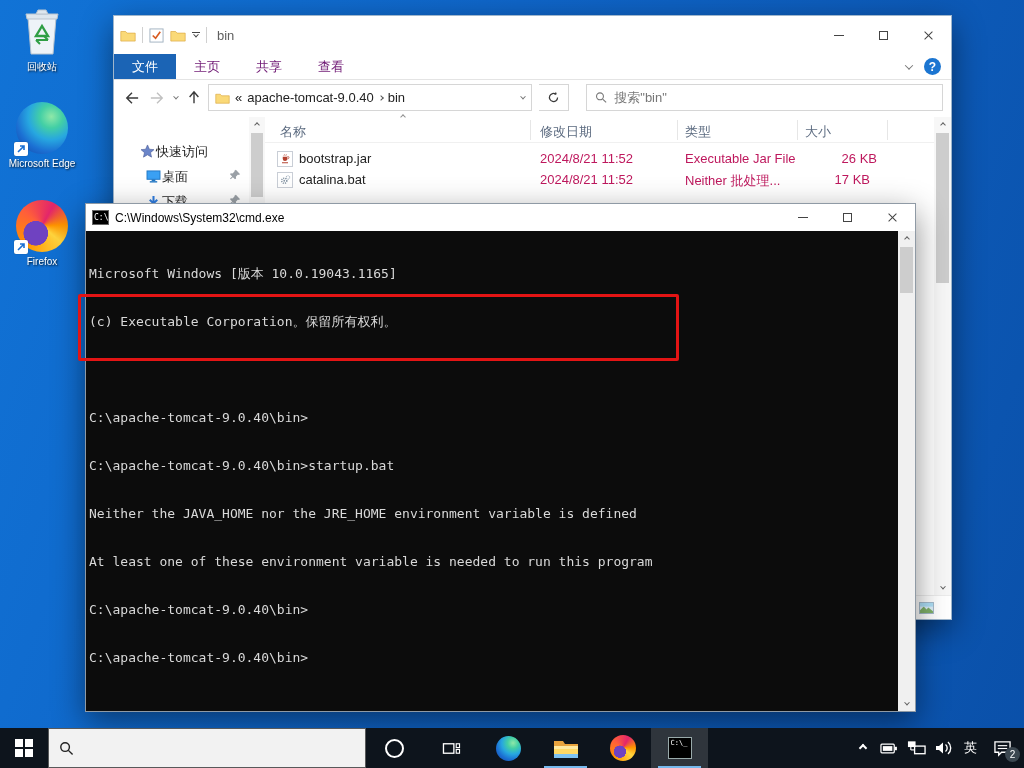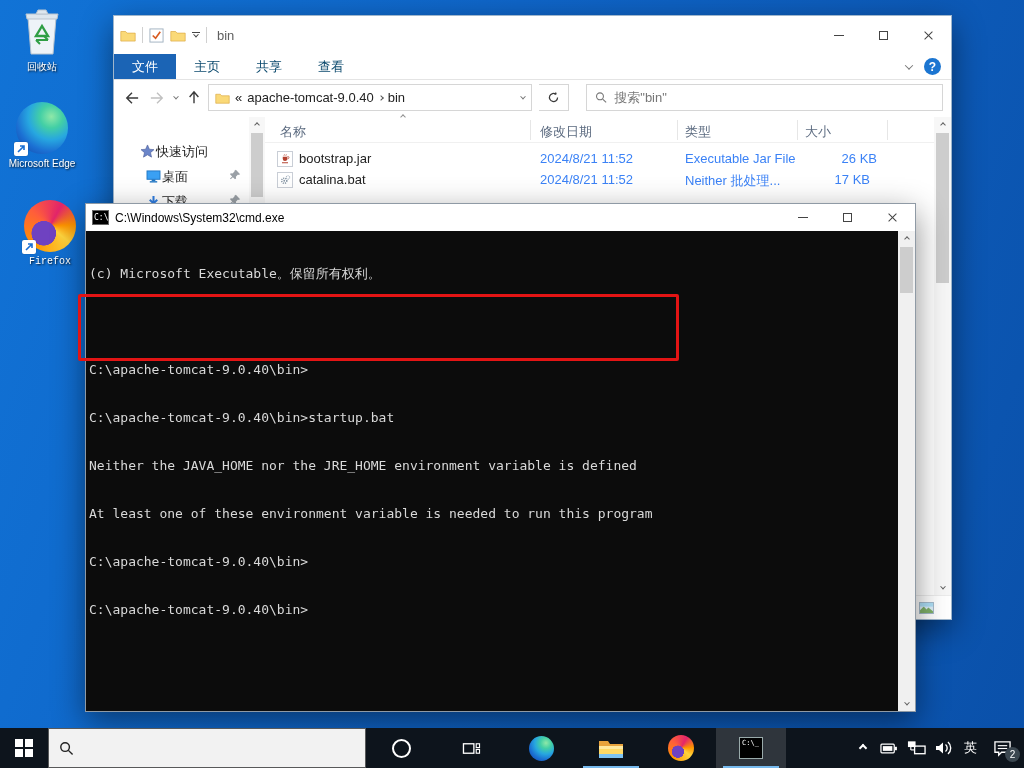--- a/index.html
+++ b/index.html
@@ -29,21 +29,21 @@
   .qat-sep { width:1px; height:16px; background:#d0d0d0; }
   .qat-title { color:#5f5f5f; margin-left:4px; }
   .win-controls { margin-left:auto; display:flex; height:100%; }
   .wc-btn { width:45px; height:100%; display:flex; align-items:center; justify-content:center; }
   .g-min { width:10px; height:1px; background:#444; }
   .g-max { width:9px; height:9px; border:1px solid #444; }
   .g-close { position:relative; width:11px; height:11px; }
   .g-close::before,.g-close::after { content:""; position:absolute; left:5px; top:0; width:1px; height:11px; background:#444; }
   .g-close::before { transform:rotate(45deg);} .g-close::after{ transform:rotate(-45deg);}
   .ex-tabs { height:26px; display:flex; align-items:stretch; border-bottom:1px solid #e4e4e4; }
-  .ex-tab { padding:0 18px; display:flex; align-items:center; color:#0c4a6e; }
+  .ex-tab { padding:0 18px; display:flex; align-items:center; color:#701a75; }
   .ex-tab.active { background:#1b64b5; color:#fff; }
   .ex-tabs-right { margin-left:auto; display:flex; align-items:center; gap:12px; padding-right:10px; }
   .help-ball { width:17px; height:17px; border-radius:50%; background:#1b75d1; color:#fff; font-size:12px; font-weight:bold;
     display:flex; align-items:center; justify-content:center; }
   .ex-addr { height:35px; display:flex; align-items:center; padding:0 8px 0 10px; gap:7px; }
   .navops { display:flex; align-items:center; gap:9px; }
   .addr-box { height:27px; border:1px solid #d6d6d6; display:flex; align-items:center; padding:0 6px; gap:5px; width:324px; }
   .crumb { color:#222; }
   .addr-chev { margin-left:auto; }
   .refresh-box { height:27px; width:30px; border:1px solid #d6d6d6; border-left:none; display:flex; align-items:center; justify-content:center; }
@@ -63,21 +63,21 @@
   .side-scroll { width:16px; background:#f7f7f7; position:relative; }
   .side-scroll .thumb { position:absolute; top:16px; left:2px; width:12px; height:64px; background:#cdcdcd; }
   .sc-arrow { height:15px; display:flex; align-items:center; justify-content:center; }
   .ex-list { flex:1; position:relative; }
   .lheaders { position:relative; height:26px; color:#5c6b80; border-bottom:1px solid #f0f0f0; }
   .lh { position:absolute; top:6px;font-family:Liberation Mono, monospace; }
   .lh-sep { position:absolute; top:3px; width:1px; height:20px; background:#e6e6e6; }
   .sort-caret { position:absolute; left:136px; top:-2px; }
   .frow { position:absolute; left:0; right:0; height:21px; font-size:13px; }
   .fcell { position:absolute; top:2px; white-space:nowrap; }
-  .fc-dim { color:#3b82f6; }
+  .fc-dim { color:#be185d; }
   .file-ico { position:absolute; left:12px; top:2px; width:16px; height:16px; background:#fff;
     border:1px solid #c9ced6; display:flex; align-items:center; justify-content:center; }
   .ex-vscroll { width:17px; background:#f7f7f7; display:flex; flex-direction:column; }
   .ex-vscroll .vthumb { margin:1px 2px; width:13px; height:150px; background:#cdcdcd; }
   .ex-status { position:absolute; bottom:0; left:0; right:0; height:24px; border-top:1px solid #ececec;
     display:flex; align-items:center; justify-content:flex-end; padding-right:14px; gap:4px; }
   .view-btn { width:22px; height:18px; display:flex; align-items:center; justify-content:center; }
   .view-btn.active { background:#cfe8ff; border:1px solid #84c3f5; }
 
   
@@ -94,21 +94,21 @@
     display:flex; flex-direction:column; }
   .cmd-vscroll .vthumb { margin:1px 2px; width:13px; height:46px; background:#cdcdcd; }
 
   
   #red-box { position:absolute; left:78px; top:294px; width:601px; height:67px;
     border:3px solid #e31414; border-radius:2px; z-index:30; }
 
   
   #taskbar { position:absolute; left:0; bottom:0; width:1024px; height:40px; background:#0d141c; z-index:40;
     display:flex; align-items:stretch; }
-  .tb-btn { width:70px; display:flex; align-items:center; justify-content:center; position:relative; }
+  .tb-btn { width:57px; display:flex; align-items:center; justify-content:center; position:relative; }
   .tb-btn.start { width:48px; }
   .tb-search { width:318px; background:#f2f2f2; border:1px solid #58595a; display:flex; align-items:center; padding:0 10px; gap:10px; }
   .tb-search input { border:none; outline:none; background:transparent; width:100%; font:13px "Liberation Sans",sans-serif; color:#111; }
   .tb-search input::placeholder { color:#222; opacity:1; }
   .tb-btn.active { background:rgba(255,255,255,.14); }
   .tb-underline { position:absolute; bottom:0; left:7px; right:7px; height:2px; background:#76b9ed; }
   .tray { margin-left:auto; display:flex; align-items:center; padding-right:4px; }
   .tray-item { width:27px; height:40px; display:flex; align-items:center; justify-content:center; position:relative; color:#fff; }
   .ime { font-size:13px; }
   .badge { position:absolute; right:0px; bottom:6px; width:15px; height:15px; border-radius:50%; background:#3b4750;
@@ -142,21 +142,21 @@
       <div class="edge-ball"></div>
       <div class="shortcut-arrow">
         <svg width="10" height="10" viewBox="0 0 10 10">
             <path d="M2 8 L8 2 M4 2 h4 v4" stroke="#1a6fd4" stroke-width="1.6" fill="none"></path>
           </svg>
       </div>
     </div>
     <div>Microsoft Edge</div>
   </div>
 
-  <div class="dicon" style="left:14px;top:200px;font-family:Liberation Mono, monospace;">
+  <div class="dicon" style="left:6px;top:200px;">
     <div class="art" style="width:52px;height:52px;">
       <div class="ff-ball"></div>
       <div class="shortcut-arrow">
         <svg width="10" height="10" viewBox="0 0 10 10">
             <path d="M2 8 L8 2 M4 2 h4 v4" stroke="#1a6fd4" stroke-width="1.6" fill="none"></path>
           </svg>
       </div>
     </div>
     <div>Firefox</div>
   </div>
@@ -368,21 +368,22 @@
           </div>
         <div class="wc-btn">
             <div class="g-max"></div>
           </div>
         <div class="wc-btn">
             <div class="g-close"></div>
           </div>
       </div>
     </div>
     <div class="cmd-body">
-      <div class="cmd-line">(c) Microsoft Executable。保留所有权利。</div>
+      <div class="cmd-line">Microsoft Windows [版本 10.0.19043.1165]</div>
+      <div class="cmd-line">(c) Executable Corporation。保留所有权利。</div>
       <div class="cmd-line"></div>
       <div class="cmd-line">C:\apache-tomcat-9.0.40\bin&gt;</div>
       <div class="cmd-line">C:\apache-tomcat-9.0.40\bin&gt;startup.bat</div>
       <div class="cmd-line">Neither the JAVA_HOME nor the JRE_HOME environment variable is defined</div>
       <div class="cmd-line">At least one of these environment variable is needed to run this program</div>
       <div class="cmd-line">C:\apache-tomcat-9.0.40\bin&gt;</div>
       <div class="cmd-line">C:\apache-tomcat-9.0.40\bin&gt;</div>
     </div>
     <div class="cmd-vscroll">
       <div class="sc-arrow">

